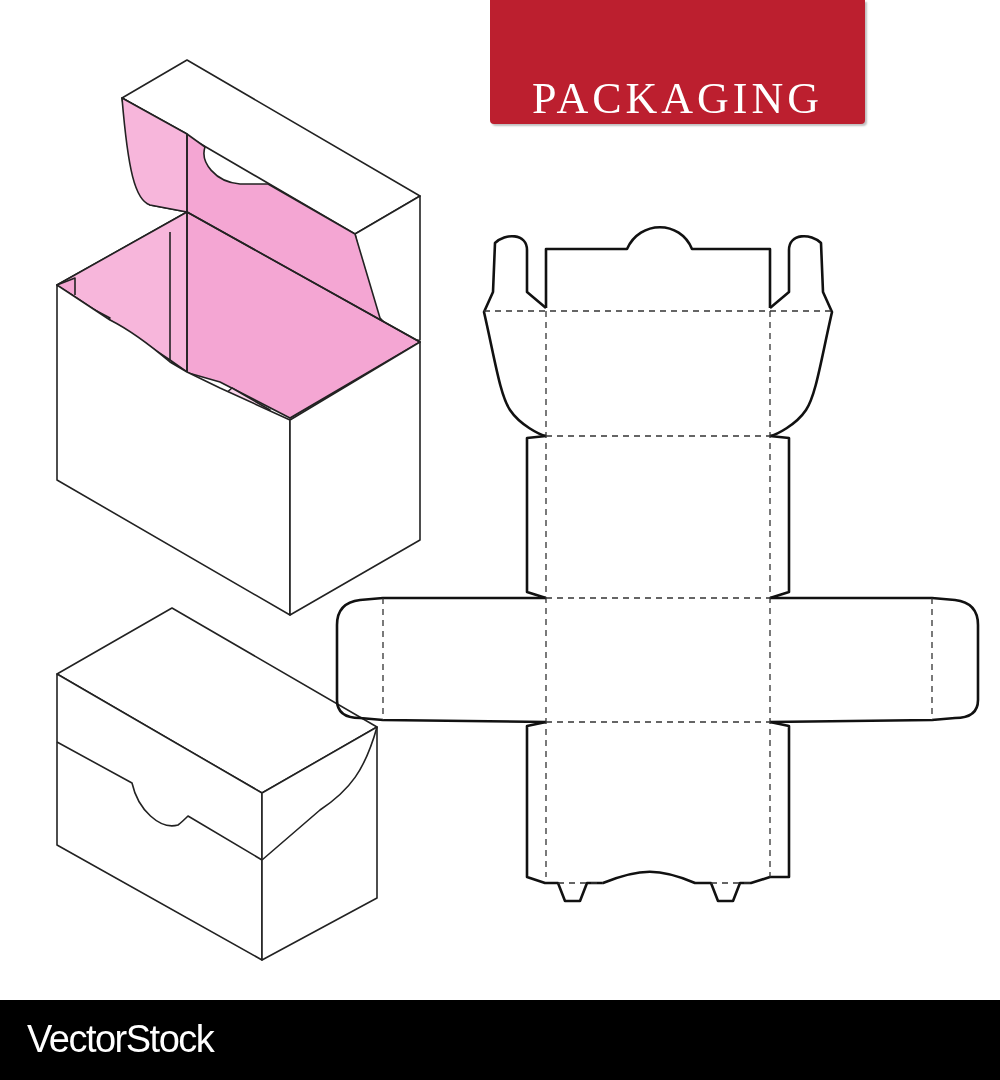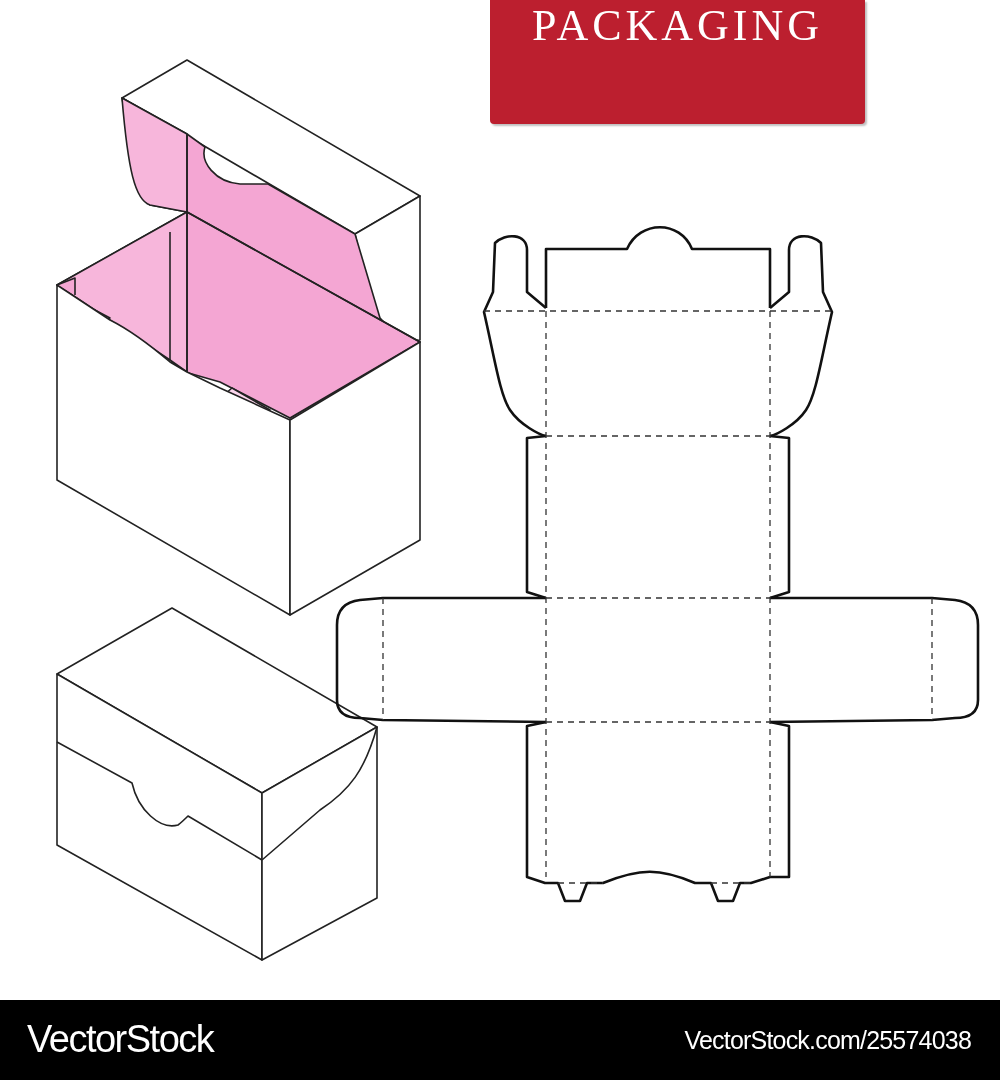--- a/index.html
+++ b/index.html
@@ -1,21 +1,21 @@
 <!DOCTYPE html>
 <html><head>
 <meta charset="utf-8">
 <style>
   html, body { margin: 0; padding: 0; background: #ffffff; }
   body { width: 1000px; height: 1080px; position: relative; overflow: hidden; font-family: "Liberation Sans", sans-serif; }
   .banner {
     position: absolute; left: 490px; top: 0; width: 375px; height: 124px;
     background: #bc1f2f; border-radius: 0 0 4px 4px;
     box-shadow: 2px 2px 2px rgba(0,0,0,0.25);
-    display: flex; align-items: flex-start; justify-content: center;
+    display: flex; align-items: flex-end; justify-content: center;
   }
   .banner-title {
     color: #ffffff; font-family: "Liberation Serif", "DejaVu Serif", serif;
     font-size: 44px; letter-spacing: 4px; font-weight: normal;
   }
   svg.art { position: absolute; left: 0; top: 0; }
   .footer {
     position: absolute; left: 0; top: 1000px; width: 1000px; height: 80px;
     background: #000000; color: #ffffff;
   }
@@ -95,14 +95,13 @@
     <line x1="546" y1="722" x2="770" y2="722"></line>
     <line x1="383" y1="598" x2="383" y2="720"></line>
     <line x1="932" y1="598" x2="932" y2="720"></line>
     <line x1="558" y1="883" x2="603" y2="883"></line>
     <line x1="711" y1="883" x2="751" y2="883"></line>
   </g>
 </svg>
 
 <div class="footer">
   <span class="brand">VectorStock</span>
-  <span class="ref">VectorStock.com/25574038</span>
 </div>
 
 </body></html>

